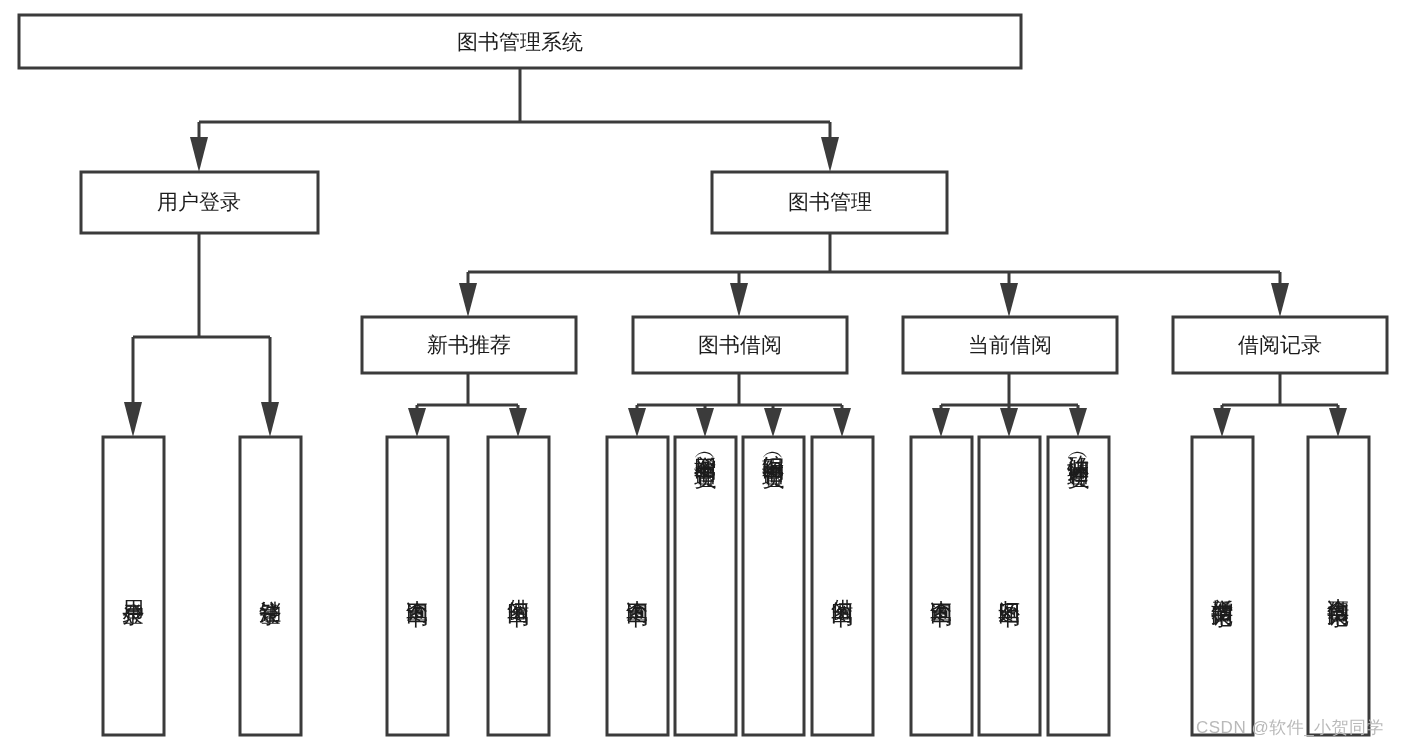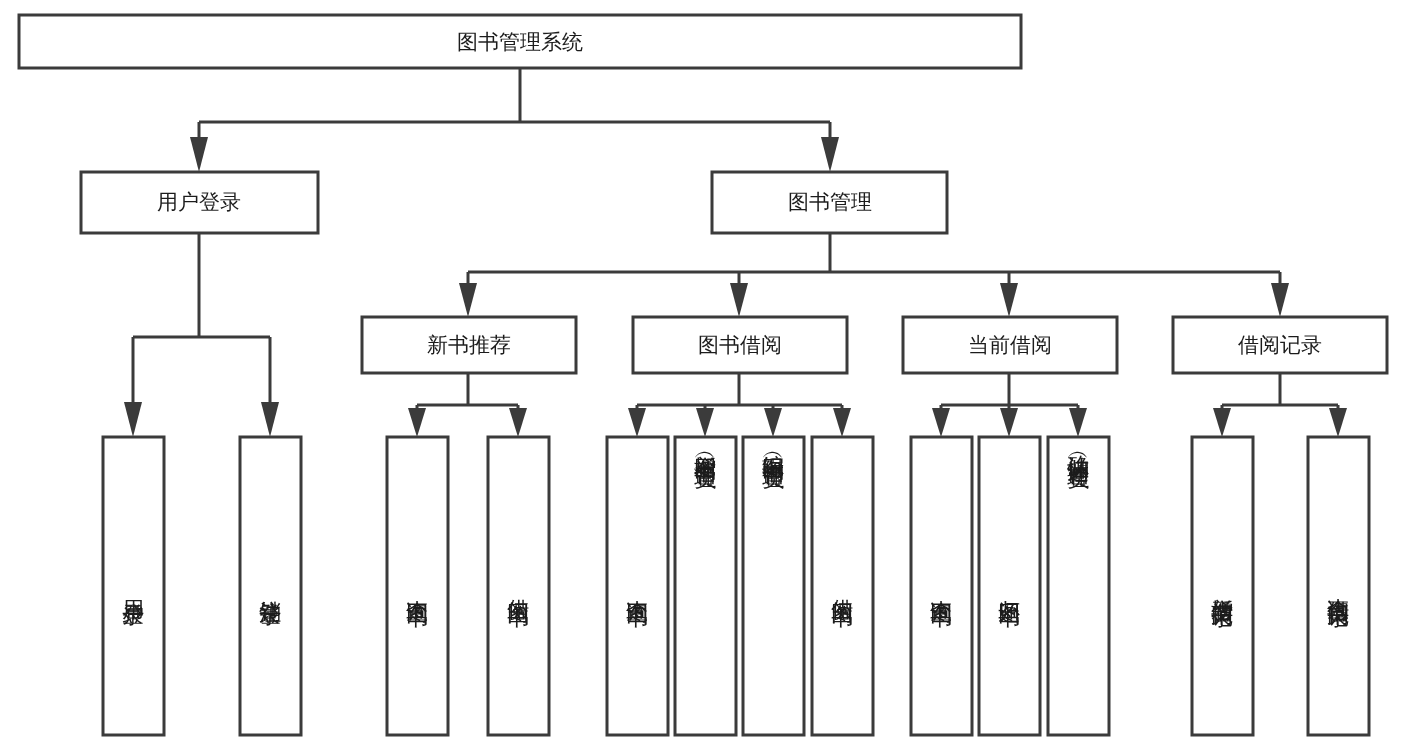--- a/index.html
+++ b/index.html
@@ -226,14 +226,15 @@
     <span class="v-label">确认归还（管理员）</span>
   </div>
 
   <div class="v-label-wrap" style="left:1192px; top:437px; width:61px; height:298px;">
     <span class="v-label">新增借阅记录</span>
   </div>
   <div class="v-label-wrap" style="left:1308px; top:437px; width:61px; height:298px;">
     <span class="v-label">查询借阅记录</span>
   </div>
 
+  <div class="watermark" style="left:1196px; top:716px;">CSDN @软件_小贺同学</div>
 
 </div>
 
 </body></html>

